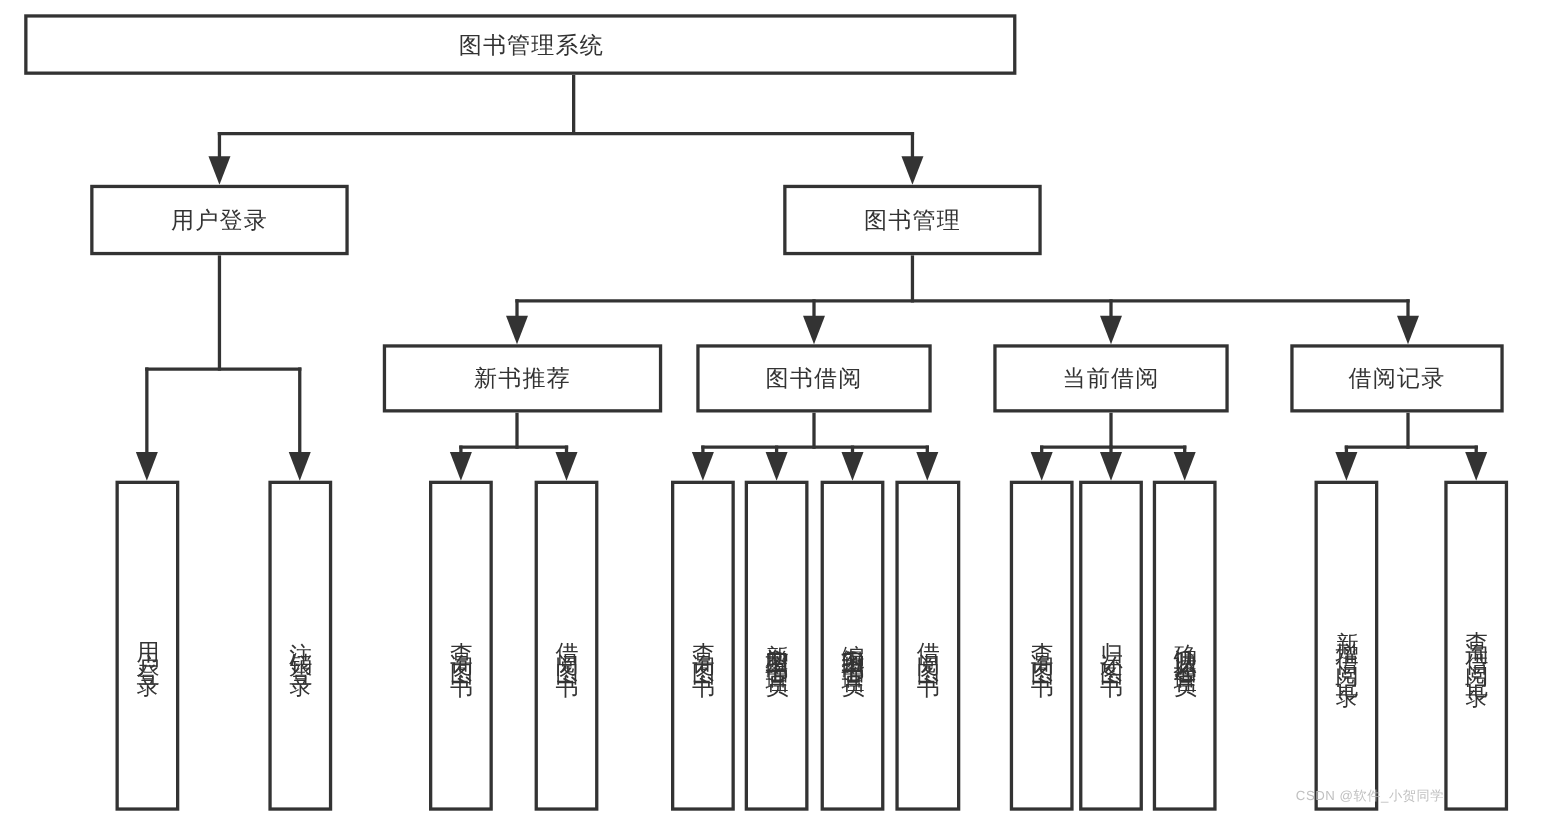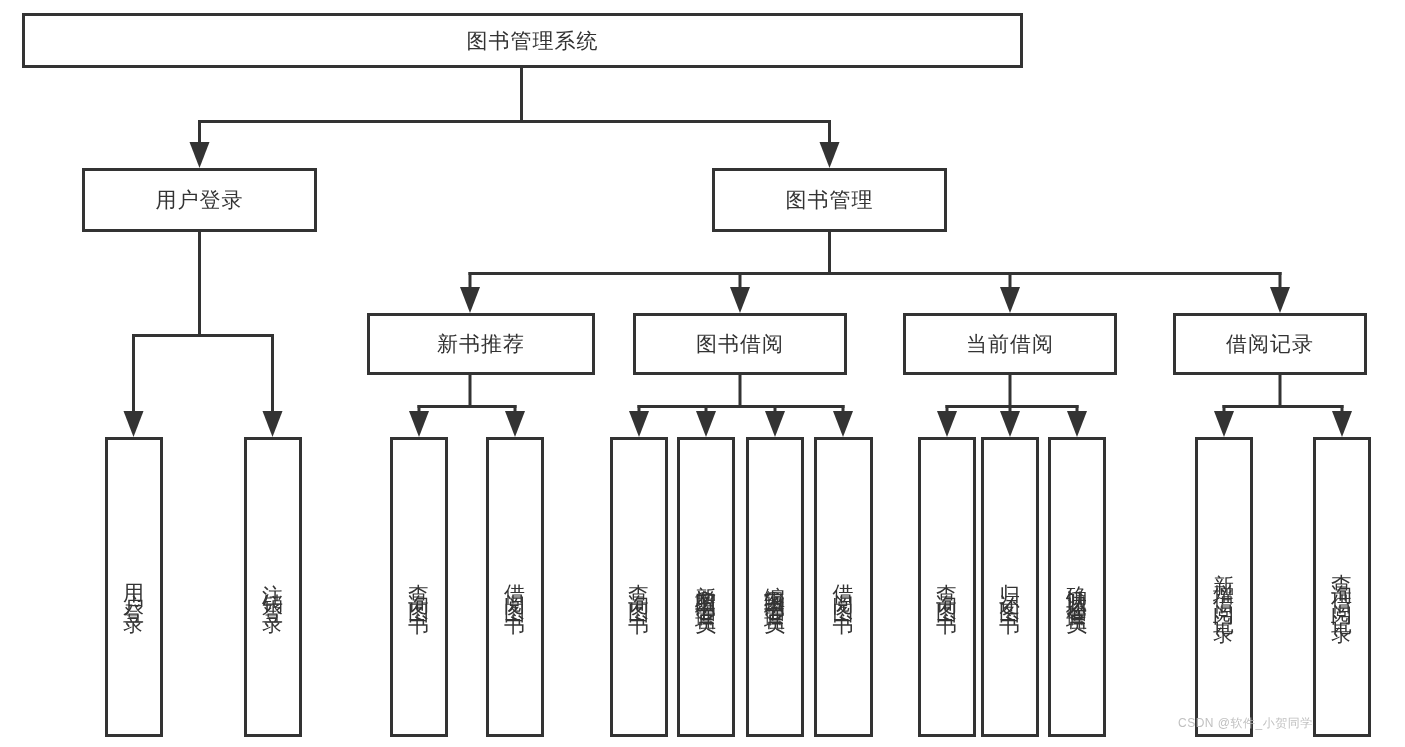--- a/index.html
+++ b/index.html
@@ -103,32 +103,32 @@
       <polygon points="765,411 785,411 775,437"></polygon>
       <polygon points="833,411 853,411 843,437"></polygon>
       <polygon points="937,411 957,411 947,437"></polygon>
       <polygon points="1000,411 1020,411 1010,437"></polygon>
       <polygon points="1067,411 1087,411 1077,437"></polygon>
       <polygon points="1214,411 1234,411 1224,437"></polygon>
       <polygon points="1332,411 1352,411 1342,437"></polygon>
     </g>
   </svg>
 
-  <div class="box hbox" style="left:22px;top:13px;width:1001px;height:55px;padding-left:20px;">
+  <div class="box hbox" style="left:22px;top:13px;width:902px;height:55px;padding-left:20px;">
     <span>图书管理系统</span>
   </div>
 
   <div class="box hbox" style="left:82px;top:168px;width:235px;height:64px;">
     <span>用户登录</span>
   </div>
   <div class="box hbox" style="left:712px;top:168px;width:235px;height:64px;">
     <span>图书管理</span>
   </div>
 
-  <div class="box hbox" style="left:367px;top:313px;width:228px;height:62px;">
+  <div class="box hbox" style="left:348px;top:313px;width:254px;height:62px;">
     <span>新书推荐</span>
   </div>
   <div class="box hbox" style="left:633px;top:313px;width:214px;height:62px;">
     <span>图书借阅</span>
   </div>
   <div class="box hbox" style="left:903px;top:313px;width:214px;height:62px;">
     <span>当前借阅</span>
   </div>
   <div class="box hbox" style="left:1173px;top:313px;width:194px;height:62px;">
     <span>借阅记录</span>

